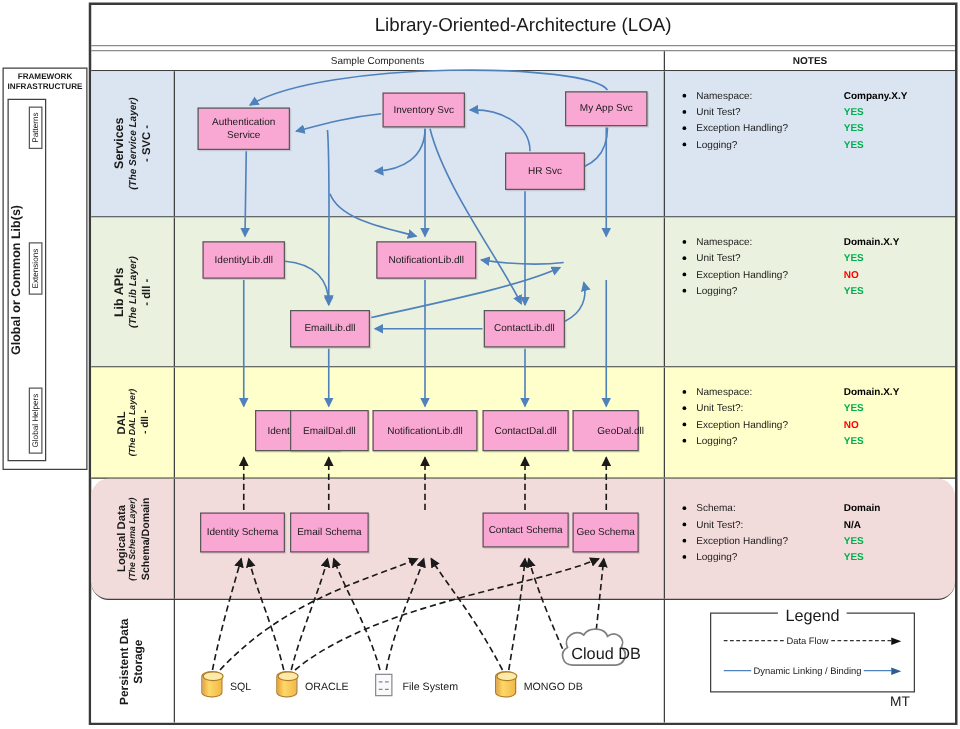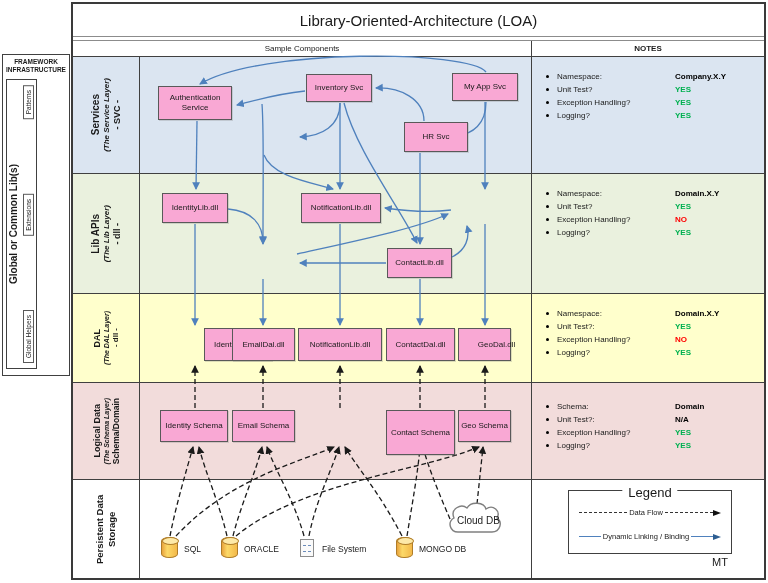--- a/index.html
+++ b/index.html
@@ -27,42 +27,42 @@
   .rl{width:67px;border-right:1px solid #404040;box-sizing:border-box;display:flex;flex-direction:row;align-items:center;justify-content:center;gap:1px;padding:2px 0;}
   .rl .nm{font-size:10px;font-weight:bold;}
   .rl .sb{font-size:8px;font-weight:bold;font-style:italic;}
   .rl .sx{font-size:9px;font-weight:bold;}
   .rl .nm.wrap{line-height:1.25;max-height:92px;font-size:9.5px;}
   .rc{flex:1;}
   .rn{width:233px;border-left:1px solid #404040;box-sizing:border-box;padding:13px 8px 0 10px;}
   .bg-svc{background:#dbe5f1;}
   .bg-lib{background:#eaf1de;}
   .bg-dal{background:#ffffcc;}
-  .bg-log{background:#f2dcdb;}
+  .bg-log{background:#f2dcdb;border-radius:14px;}
   .bg-per{background:#ffffff;}
 
   .note{display:flex;align-items:baseline;font-size:8px;line-height:13px;}
   .note .dot{width:3px;height:3px;border-radius:50%;background:#000;flex:0 0 3px;margin:0 8px 0 4px;align-self:center;}
   .note .nl{width:118px;}
   .note .nv{font-weight:bold;}
 
   
   .nbox{position:absolute;background:#f9a8d4;border:1px solid #595959;box-sizing:border-box;display:flex;align-items:center;justify-content:center;text-align:center;font-size:8px;line-height:1.2;z-index:6;box-shadow:1px 1px 0 rgba(120,120,120,.25);}
 
   
   .arrows{position:absolute;left:0;top:0;z-index:5;pointer-events:none;}
 
   
   .cyl{position:absolute;width:17px;height:21px;background:linear-gradient(90deg,#e8a33d,#fcd968 35%,#f3b94a);border:1px solid #b07d28;border-radius:8px/4px;z-index:6;box-sizing:border-box;}
   .cyl:before{content:"";position:absolute;left:0;top:-1px;width:15px;height:6px;border-radius:50%;background:#fde9a8;border:1px solid #b07d28;box-sizing:content-box;}
   .doc{position:absolute;width:14px;height:18px;background:#fafafa;border:1px solid #8c8c8c;z-index:6;box-sizing:border-box;}
   .doc:after{content:"";position:absolute;left:2px;top:5px;width:8px;height:5px;border-top:1px dashed #6b8cba;border-bottom:1px dashed #6b8cba;}
   .store-label{position:absolute;font-size:8.5px;z-index:6;}
   .cloud{position:absolute;z-index:6;}
-  .cloud-label{position:absolute;font-size:10px;z-index:7;}
+  .cloud-label{position:absolute;font-size:13px;z-index:7;}
 
   
   .legend{position:absolute;left:568px;top:490px;width:164px;height:64px;border:1px solid #404040;background:#fff;z-index:6;box-sizing:border-box;}
   .legend .lg-title{position:absolute;top:-6px;left:50%;transform:translateX(-50%);background:#fff;padding:0 6px;font-size:13px;}
   .lg-row{position:absolute;left:10px;right:10px;display:flex;align-items:center;}
   .lg-row .txt{font-size:7.5px;padding:0 2px;white-space:nowrap;}
   .seg{flex:1;height:0;}
   .seg.dash{border-top:1.6px dashed #333;}
   .seg.blue{border-top:1.4px solid #4f81bd;}
   .tri{width:0;height:0;border-top:3.5px solid transparent;border-bottom:3.5px solid transparent;}
@@ -286,31 +286,32 @@
     </g>
   </svg>
 
   <div class="nbox" style="left:158px;top:86px;width:74px;height:34px;">Authentication Service</div>
   <div class="nbox" style="left:306px;top:74px;width:66px;height:28px;">Inventory Svc</div>
   <div class="nbox" style="left:452px;top:73px;width:66px;height:28px;">My App Svc</div>
   <div class="nbox" style="left:404px;top:122px;width:64px;height:30px;">HR Svc</div>
 
   <div class="nbox" style="left:162px;top:193px;width:66px;height:30px;">IdentityLib.dll</div>
   <div class="nbox" style="left:301px;top:193px;width:80px;height:30px;">NotificationLib.dll</div>
+  <div class="nbox" style="left:232px;top:248px;width:64px;height:30px;">EmailLib.dll</div>
   <div class="nbox" style="left:387px;top:248px;width:65px;height:30px;">ContactLib.dll</div>
 
   <div class="nbox" style="left:160px;top:328px;width:68px;height:33px;margin-left:44px;">IdentityDal.dll</div>
   <div class="nbox" style="left:232px;top:328px;width:63px;height:33px;">EmailDal.dll</div>
   <div class="nbox" style="left:298px;top:328px;width:84px;height:33px;">NotificationLib.dll</div>
   <div class="nbox" style="left:386px;top:328px;width:69px;height:33px;">ContactDal.dll</div>
   <div class="nbox" style="left:458px;top:328px;width:53px;height:33px;padding-left:24px;">GeoDal.dll</div>
 
   <div class="nbox" style="left:160px;top:410px;width:68px;height:32px;">Identity Schema</div>
   <div class="nbox" style="left:232px;top:410px;width:63px;height:32px;">Email Schema</div>
-  <div class="nbox" style="left:386px;top:410px;width:69px;height:45px;">Contact Schema</div>
+  <div class="nbox" style="left:386px;top:410px;width:69px;height:28px;">Contact Schema</div>
   <div class="nbox" style="left:458px;top:410px;width:53px;height:32px;">Geo Schema</div>
 
   <div class="cyl" style="left:161px;top:537px;"></div>
   <div class="store-label" style="left:184px;top:544px;">SQL</div>
   <div class="cyl" style="left:221px;top:537px;"></div>
   <div class="store-label" style="left:244px;top:544px;">ORACLE</div>
   <div class="doc" style="left:300px;top:539px;"></div>
   <div class="store-label" style="left:322px;top:544px;">File System</div>
   <div class="cyl" style="left:396px;top:537px;"></div>
   <div class="store-label" style="left:419px;top:544px;">MONGO DB</div>

